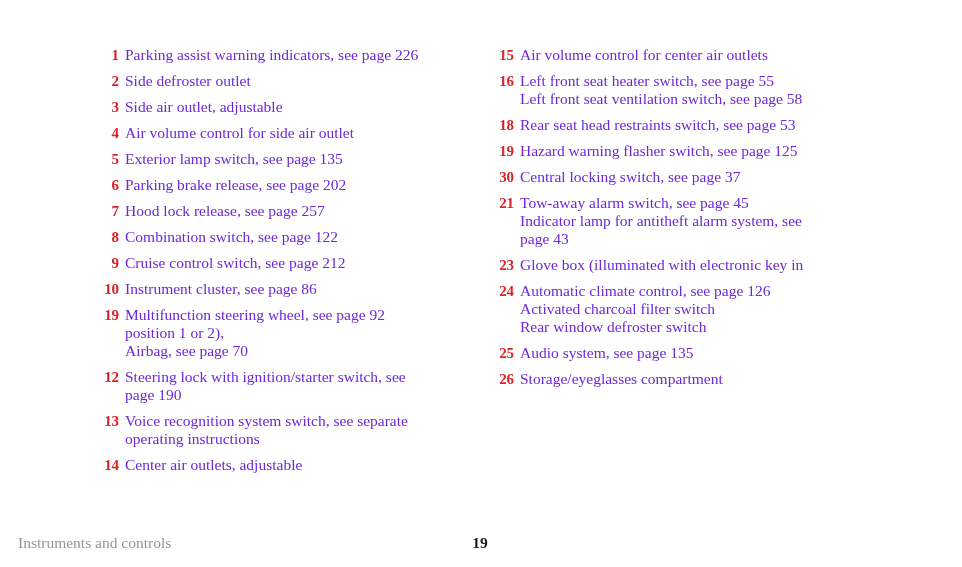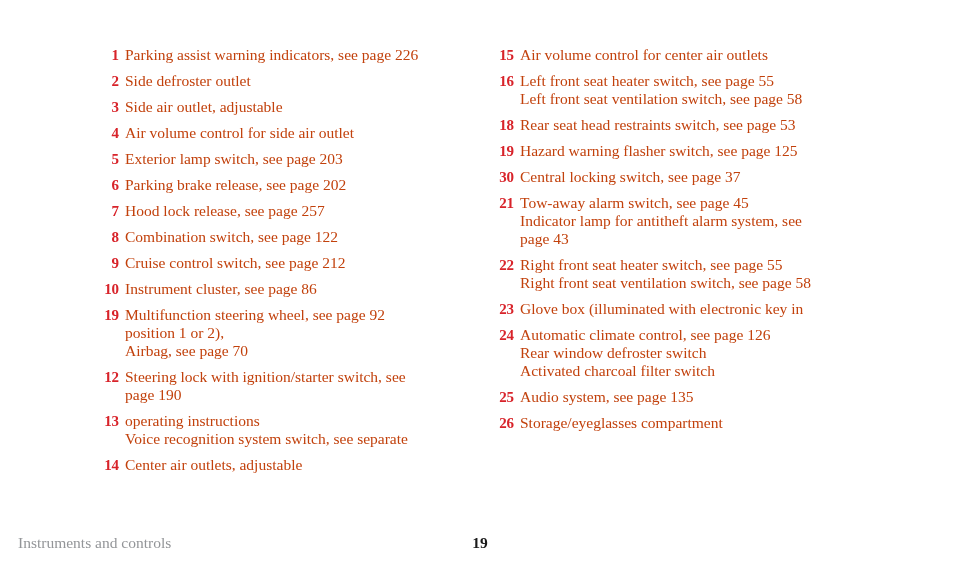--- a/index.html
+++ b/index.html
@@ -45,21 +45,21 @@
     font-size: 15px;
     line-height: 18px;
     padding-top: 0px;
     letter-spacing: -0.1px;
   }
   .item-lines {
     flex: 1 1 auto;
     padding-left: 6px;
   }
   .item-line {
-    color: #c2410c;
+    color: #6d28d9;
     font-size: 15.5px;
     line-height: 18px;
     white-space: nowrap;
   }
 
   
   .footer {
     position: absolute;
     left: 0;
     right: 0;
@@ -112,21 +112,21 @@
       </div>
       <div class="item">
         <div class="item-num">4</div>
         <div class="item-lines">
           <div class="item-line">Air volume control for side air outlet</div>
         </div>
       </div>
       <div class="item">
         <div class="item-num">5</div>
         <div class="item-lines">
-          <div class="item-line">Exterior lamp switch, see page 203</div>
+          <div class="item-line">Exterior lamp switch, see page 135</div>
         </div>
       </div>
       <div class="item">
         <div class="item-num">6</div>
         <div class="item-lines">
           <div class="item-line">Parking brake release, see page 202</div>
         </div>
       </div>
       <div class="item">
         <div class="item-num">7</div>
@@ -163,22 +163,22 @@
       <div class="item">
         <div class="item-num">12</div>
         <div class="item-lines">
           <div class="item-line">Steering lock with ignition/starter switch, see</div>
           <div class="item-line">page 190</div>
         </div>
       </div>
       <div class="item">
         <div class="item-num">13</div>
         <div class="item-lines">
+          <div class="item-line">Voice recognition system switch, see separate</div>
           <div class="item-line">operating instructions</div>
-          <div class="item-line">Voice recognition system switch, see separate</div>
         </div>
       </div>
       <div class="item">
         <div class="item-num">14</div>
         <div class="item-lines">
           <div class="item-line">Center air outlets, adjustable</div>
         </div>
       </div>
     </div>
   <div class="col col-right">
@@ -215,38 +215,31 @@
       </div>
       <div class="item">
         <div class="item-num">21</div>
         <div class="item-lines">
           <div class="item-line">Tow-away alarm switch, see page 45</div>
           <div class="item-line">Indicator lamp for antitheft alarm system, see</div>
           <div class="item-line">page 43</div>
         </div>
       </div>
       <div class="item">
-        <div class="item-num">22</div>
-        <div class="item-lines">
-          <div class="item-line">Right front seat heater switch, see page 55</div>
-          <div class="item-line">Right front seat ventilation switch, see page 58</div>
-        </div>
-      </div>
-      <div class="item">
         <div class="item-num">23</div>
         <div class="item-lines">
           <div class="item-line">Glove box (illuminated with electronic key in</div>
         </div>
       </div>
       <div class="item">
         <div class="item-num">24</div>
         <div class="item-lines">
           <div class="item-line">Automatic climate control, see page 126</div>
+          <div class="item-line">Activated charcoal filter switch</div>
           <div class="item-line">Rear window defroster switch</div>
-          <div class="item-line">Activated charcoal filter switch</div>
         </div>
       </div>
       <div class="item">
         <div class="item-num">25</div>
         <div class="item-lines">
           <div class="item-line">Audio system, see page 135</div>
         </div>
       </div>
       <div class="item">
         <div class="item-num">26</div>

